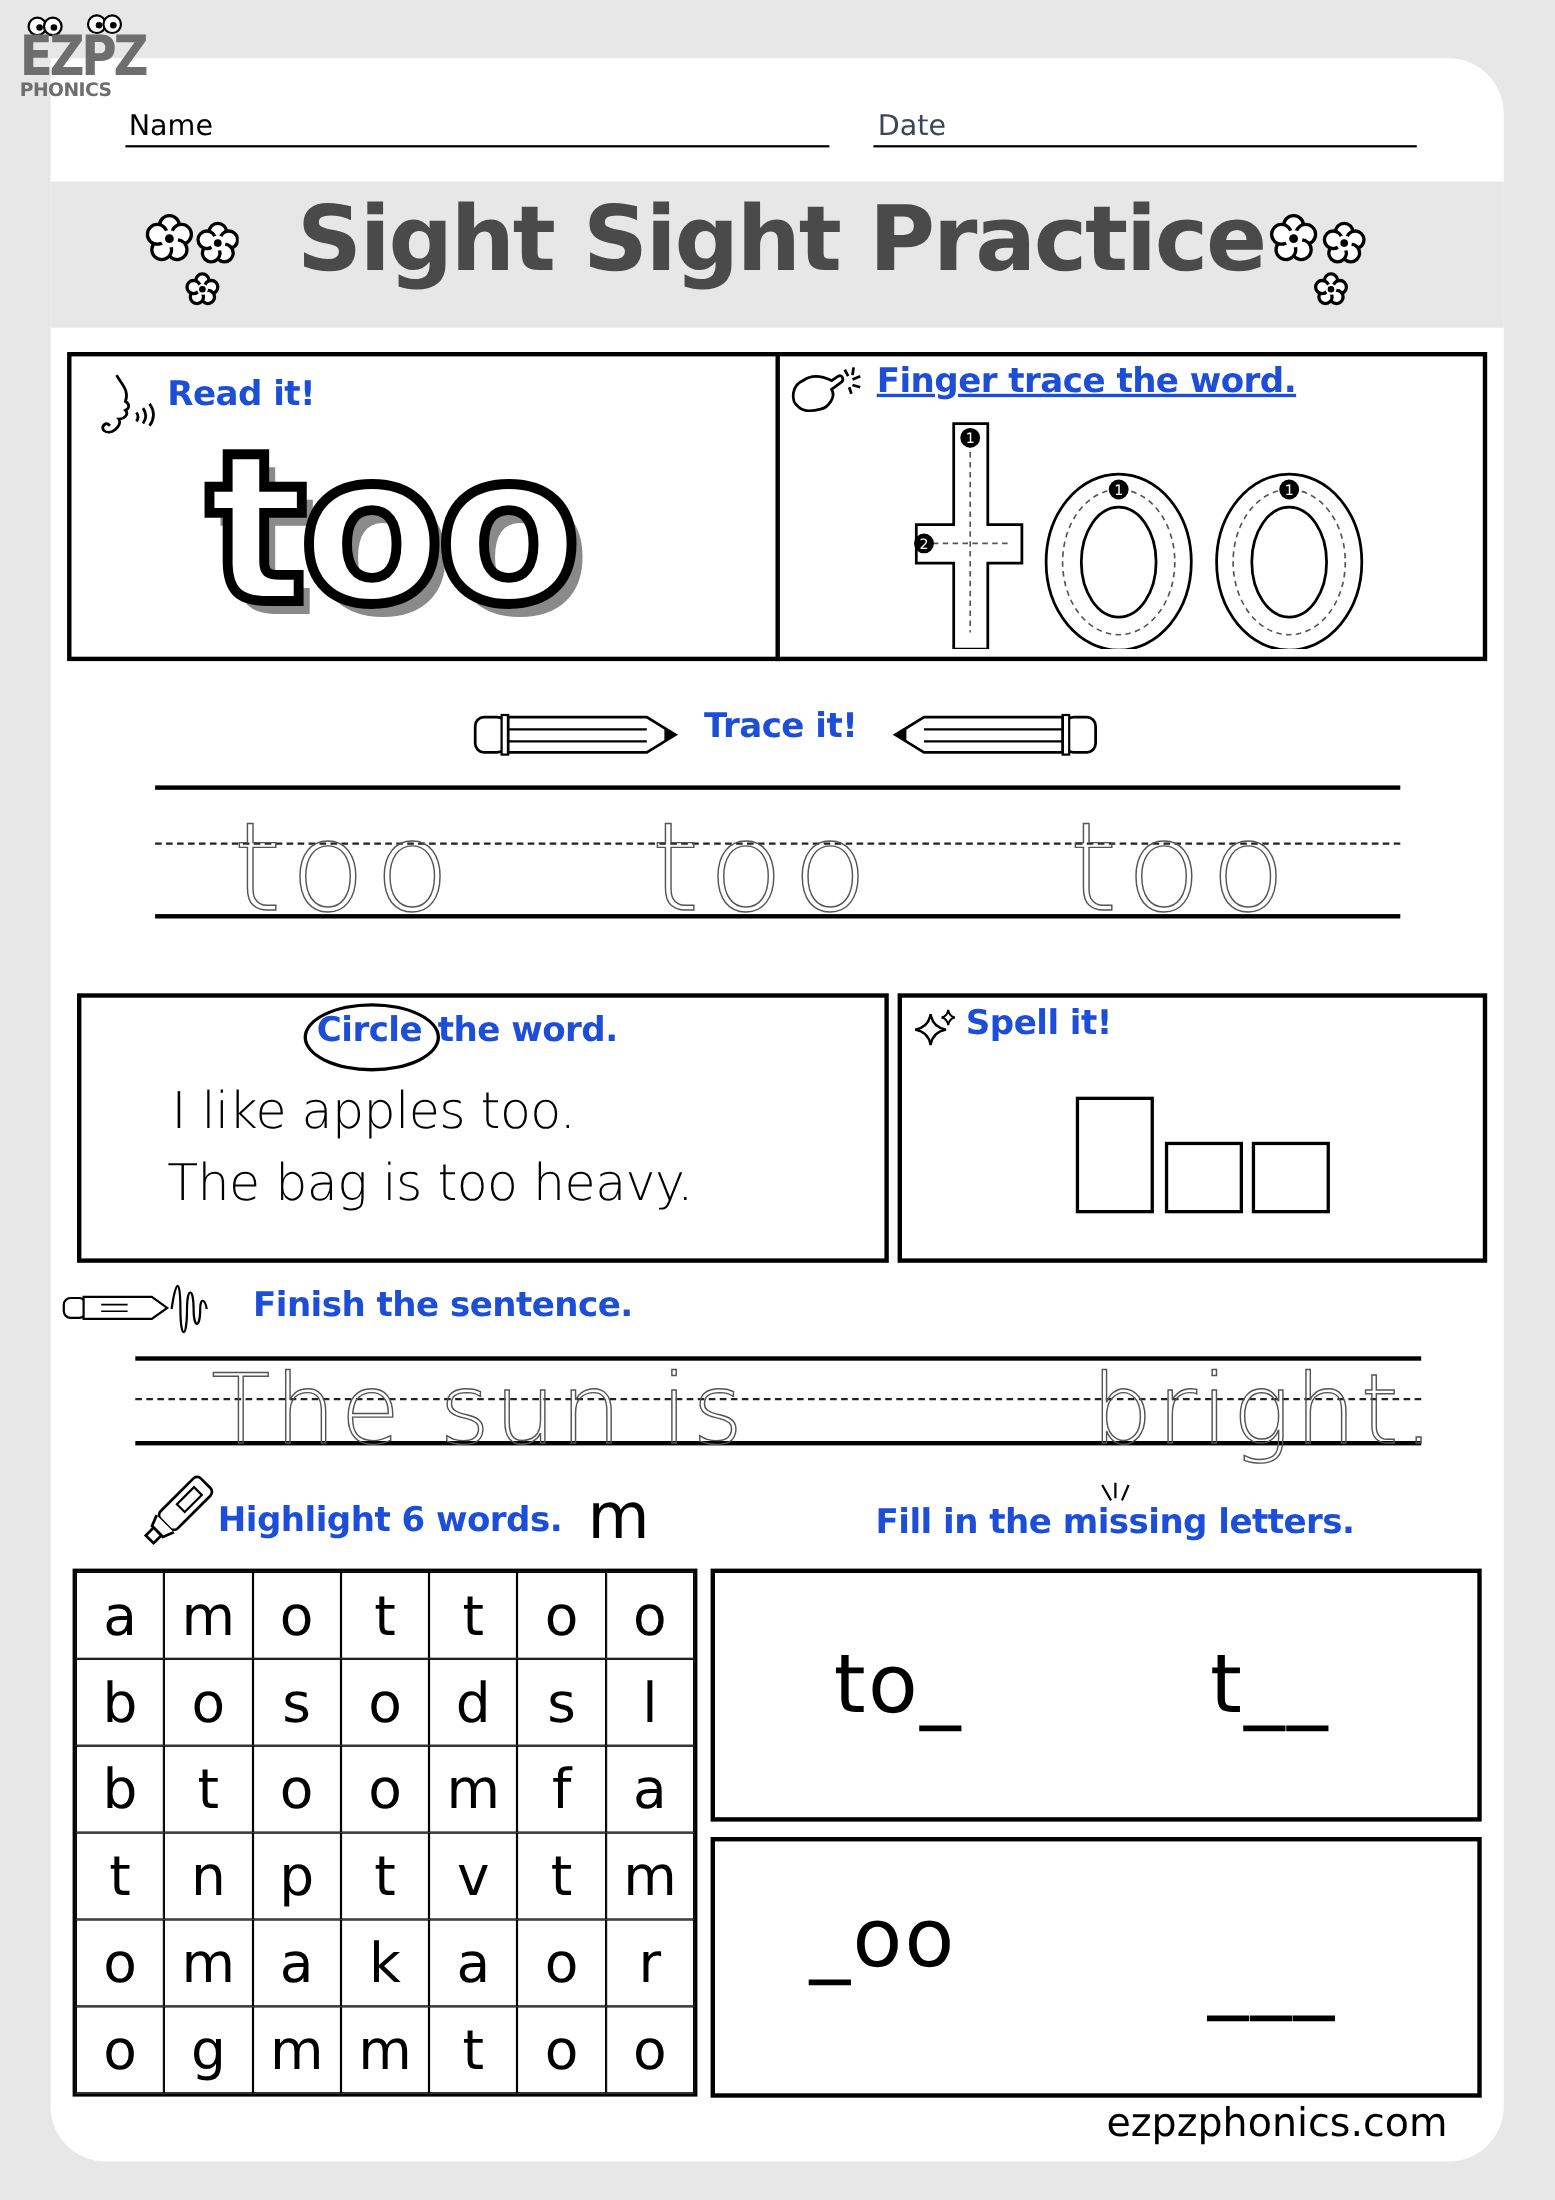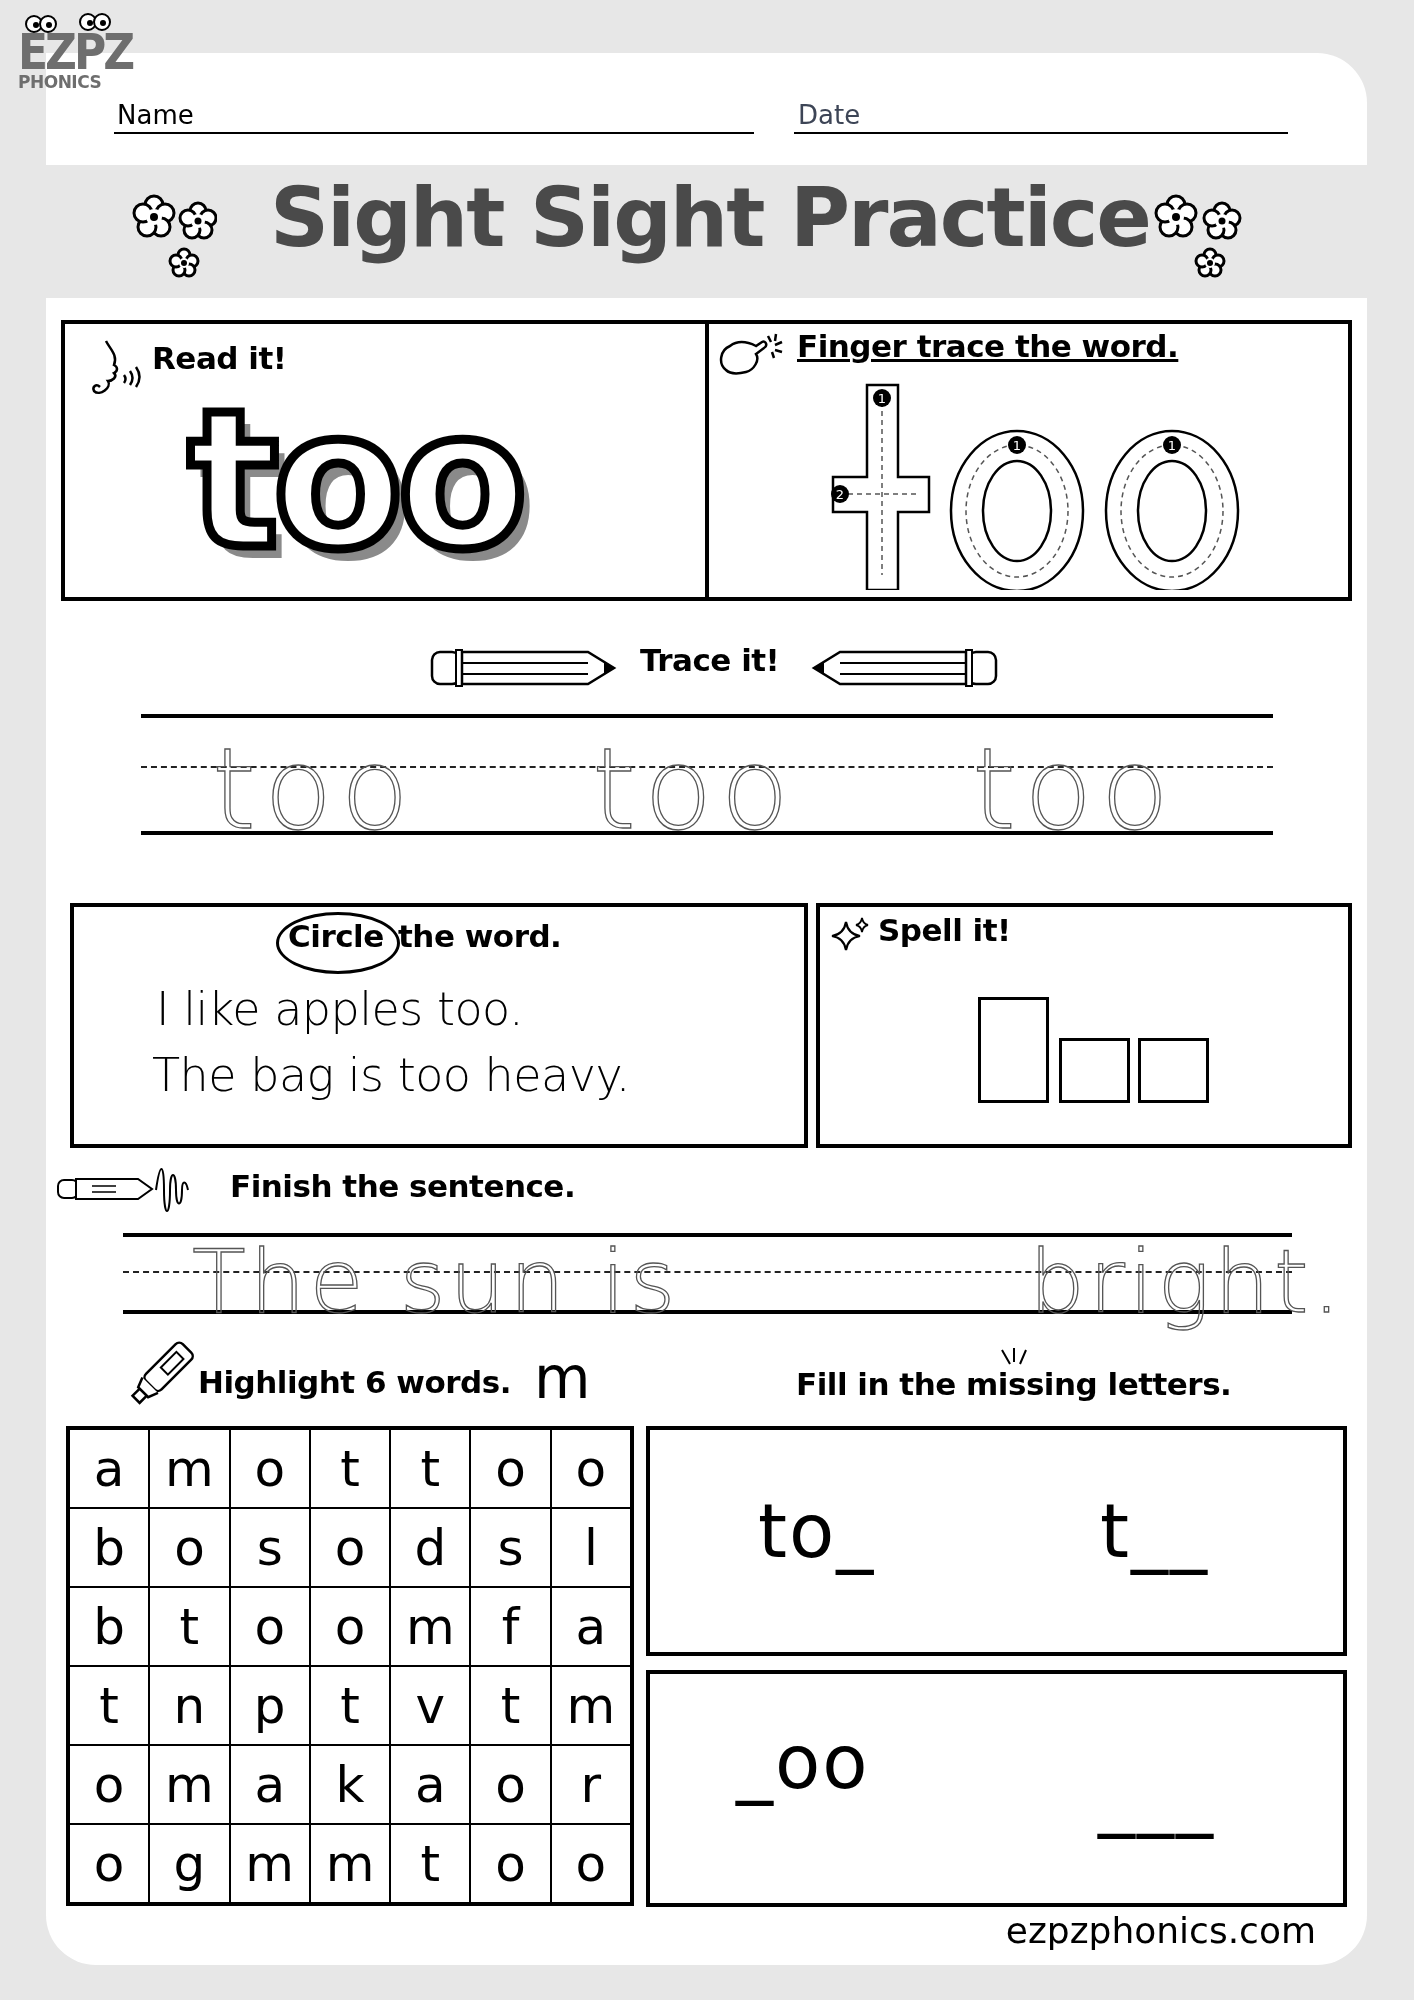--- a/index.html
+++ b/index.html
@@ -7,21 +7,21 @@
   .abs{position:absolute;}
   .panel{position:absolute;left:46px;top:53px;width:1321px;height:1912px;background:#fff;border-radius:0 50px 50px 50px;}
   .titleband{position:absolute;left:46px;top:165px;width:1321px;height:133px;background:#e7e7e7;}
   .logo{position:absolute;left:14px;top:8px;width:110px;height:86px;}
   .logo .ez{position:absolute;left:4px;top:18px;font-family:"DejaVu Sans",sans-serif;font-weight:bold;font-size:44px;color:#6e6e6e;letter-spacing:-3px;transform:scaleY(1.15);}
   .logo .ph{position:absolute;left:4px;top:64px;font-family:"DejaVu Sans",sans-serif;font-weight:bold;font-size:17px;color:#6e6e6e;letter-spacing:-0.5px;}
   .field-label{position:absolute;font-family:"DejaVu Sans",sans-serif;font-size:26px;}
   .field-line{position:absolute;height:2px;background:#000;}
   .title{position:absolute;left:260px;top:170px;width:900px;text-align:center;font-family:"DejaVu Sans",sans-serif;font-weight:bold;font-size:82px;color:#4a4a4a;letter-spacing:-2px;}
   .box{position:absolute;border:4px solid #000;box-sizing:border-box;background:#fff;}
-  .hdr{position:absolute;font-family:"DejaVu Sans",sans-serif;font-size:31px;font-weight:bold;color:#000000;letter-spacing:-0.5px;}
+  .hdr{position:absolute;font-family:"DejaVu Sans",sans-serif;font-size:31px;font-weight:bold;color:#1d4ed8;letter-spacing:-0.5px;}
   .rule{position:absolute;height:4px;background:#000;}
   .dashrule{position:absolute;height:0;border-top:2px dashed #222;}
   .tracetext{position:absolute;font-family:"DejaVu Sans",sans-serif;font-weight:300;color:transparent;-webkit-text-stroke:1.3px #555;letter-spacing:8px;}
   .sent{position:absolute;font-family:"DejaVu Sans",sans-serif;font-size:46px;font-weight:300;letter-spacing:-0.5px;}
   .grid{position:absolute;left:66px;top:1426px;width:568px;height:480px;border:3px solid #000;box-sizing:border-box;display:grid;grid-template-columns:repeat(7,1fr);grid-template-rows:repeat(6,1fr);}
   .cell{border:1.5px solid #000;display:flex;align-items:center;justify-content:center;font-family:"DejaVu Sans",sans-serif;font-size:50px;}
   .fill{position:absolute;font-family:"DejaVu Sans",sans-serif;font-size:74px;letter-spacing:2px;}
   .footer{position:absolute;right:98px;top:1910px;font-family:"DejaVu Sans",sans-serif;font-size:36px;}
 </style>
 </head>
@@ -195,21 +195,21 @@
   <path d="M20 17 H82 L96 27 L82 37 H20 Z" fill="#fff" stroke="#000" stroke-width="2"></path>
   <path d="M36 24 H60 M36 30 H60" stroke="#000" stroke-width="1.5"></path>
   <path d="M100 28 C104 0 108 0 108 28 C108 56 114 56 114 28 C114 8 120 8 120 28 C120 46 126 46 126 28 C126 18 130 18 132 28" fill="none" stroke="#000" stroke-width="2"></path>
 </svg>
 <div class="hdr" style="left:230px;top:1168px;">Finish the sentence.</div>
 <div class="rule" style="left:123px;top:1233px;width:1169px;"></div>
 <div class="dashrule" style="left:123px;top:1271px;width:1169px;"></div>
 <div class="rule" style="left:123px;top:1310px;width:1169px;"></div>
 <div class="tracetext" style="left:192px;top:1230px;font-size:88px;letter-spacing:4px;">The sun is</div>
 <div class="abs" style="left:660px;top:1236px;width:320px;height:74px;"></div>
-<div class="tracetext" style="left:992px;top:1230px;font-size:88px;letter-spacing:4px;margin-left:37px;">bright.</div>
+<div class="tracetext" style="left:992px;top:1230px;font-size:88px;letter-spacing:4px;">bright.</div>
 
 <svg class="abs" style="left:118px;top:1338px" width="82" height="76">
   <g transform="rotate(45 40 38)">
     <rect x="30" y="-2" width="22" height="52" rx="5" fill="#fff" stroke="#000" stroke-width="2.5"></rect>
     <rect x="36" y="8" width="10" height="22" fill="#fff" stroke="#000" stroke-width="2"></rect>
     <path d="M30 50 L34 60 H48 L52 50" fill="#fff" stroke="#000" stroke-width="2.5"></path>
     <rect x="36" y="60" width="10" height="10" fill="#fff" stroke="#000" stroke-width="2.5"></rect>
   </g>
 </svg>
 <div class="hdr" style="left:198px;top:1364px;">Highlight 6 words.</div>

